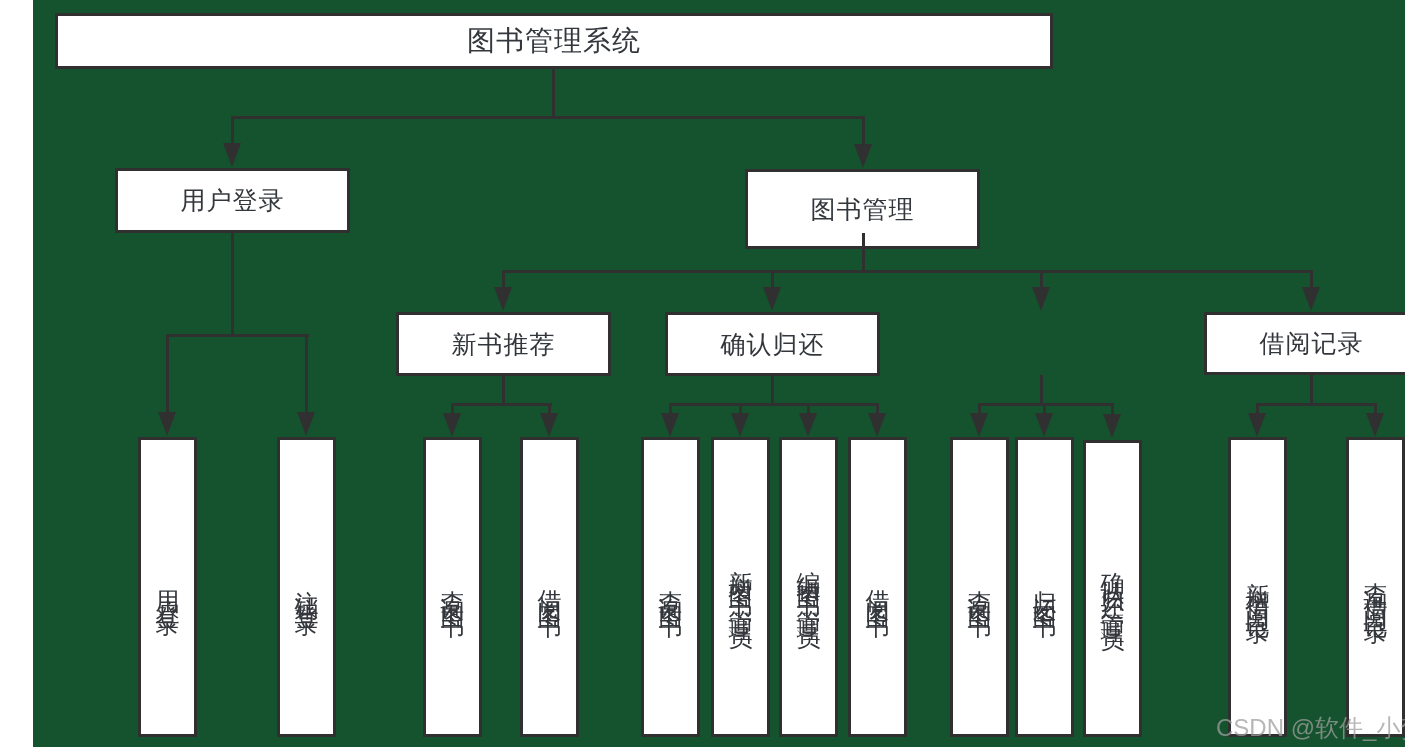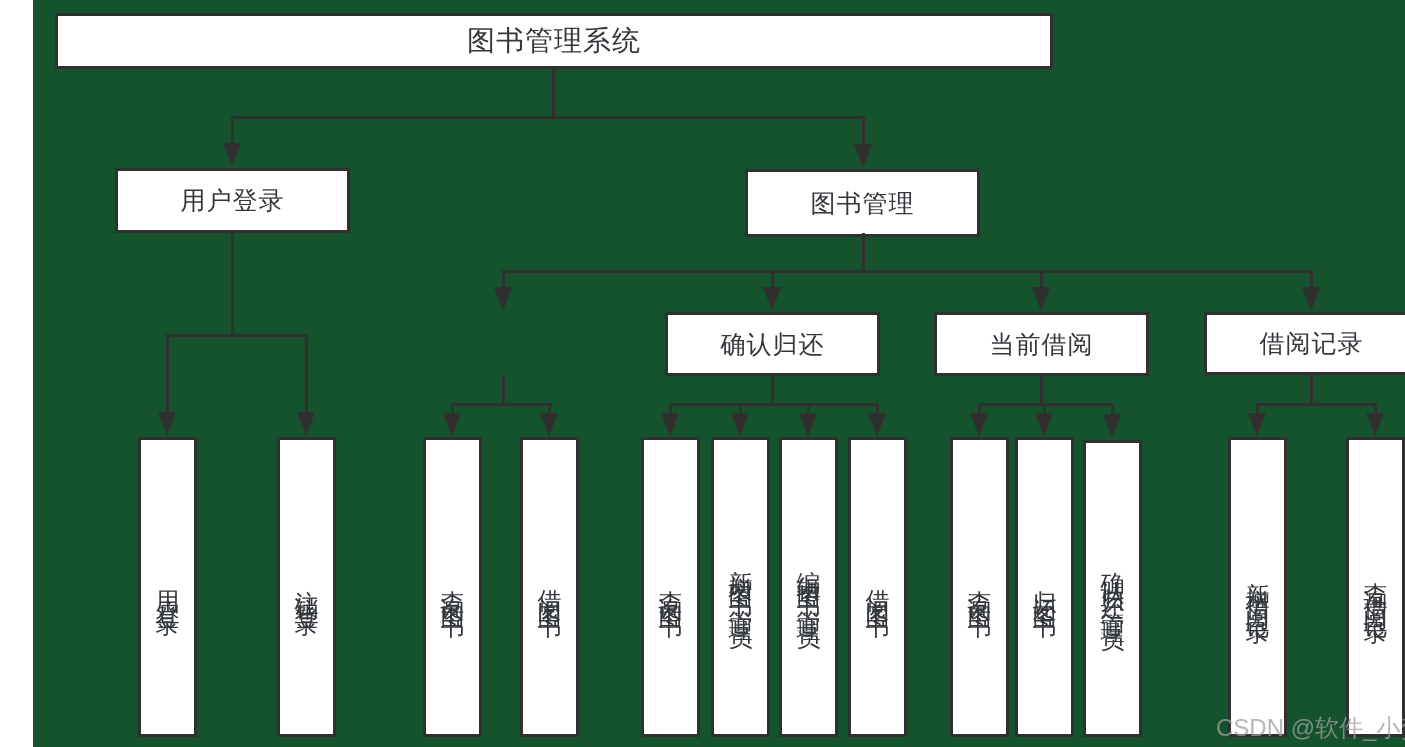--- a/index.html
+++ b/index.html
@@ -66,32 +66,32 @@
 <div class="stage">
 
   <div class="hbox" style="left:22px;top:13px;width:998px;height:56px;">
     <span class="hlabel big">图书管理系统</span>
   </div>
 
   <div class="hbox" style="left:82px;top:168px;width:235px;height:65px;">
     <span class="hlabel">用户登录</span>
   </div>
 
-  <div class="hbox" style="left:712px;top:169px;width:235px;height:68px;">
+  <div class="hbox" style="left:712px;top:169px;width:235px;height:80px;">
     <span class="hlabel">图书管理</span>
   </div>
 
+  <div class="hbox" style="left:363px;top:312px;width:215px;height:64px;">
+    <span class="hlabel">新书推荐</span>
+  </div>
 
   <div class="hbox" style="left:632px;top:312px;width:215px;height:64px;">
     <span class="hlabel">确认归还</span>
   </div>
 
-  <div class="hbox" style="left:901px;top:312px;width:215px;height:64px;">
-    <span class="hlabel">当前借阅</span>
-  </div>
 
   <div class="hbox" style="left:1171px;top:312px;width:215px;height:63px;">
     <span class="hlabel">借阅记录</span>
   </div>
 
   <div class="vbox" style="left:105px;top:437px;width:59px;height:300px;">
     <span class="vtext">用户登录</span>
   </div>
   <div class="vbox" style="left:244px;top:437px;width:59px;height:300px;">
     <span class="vtext">注销登录</span>

